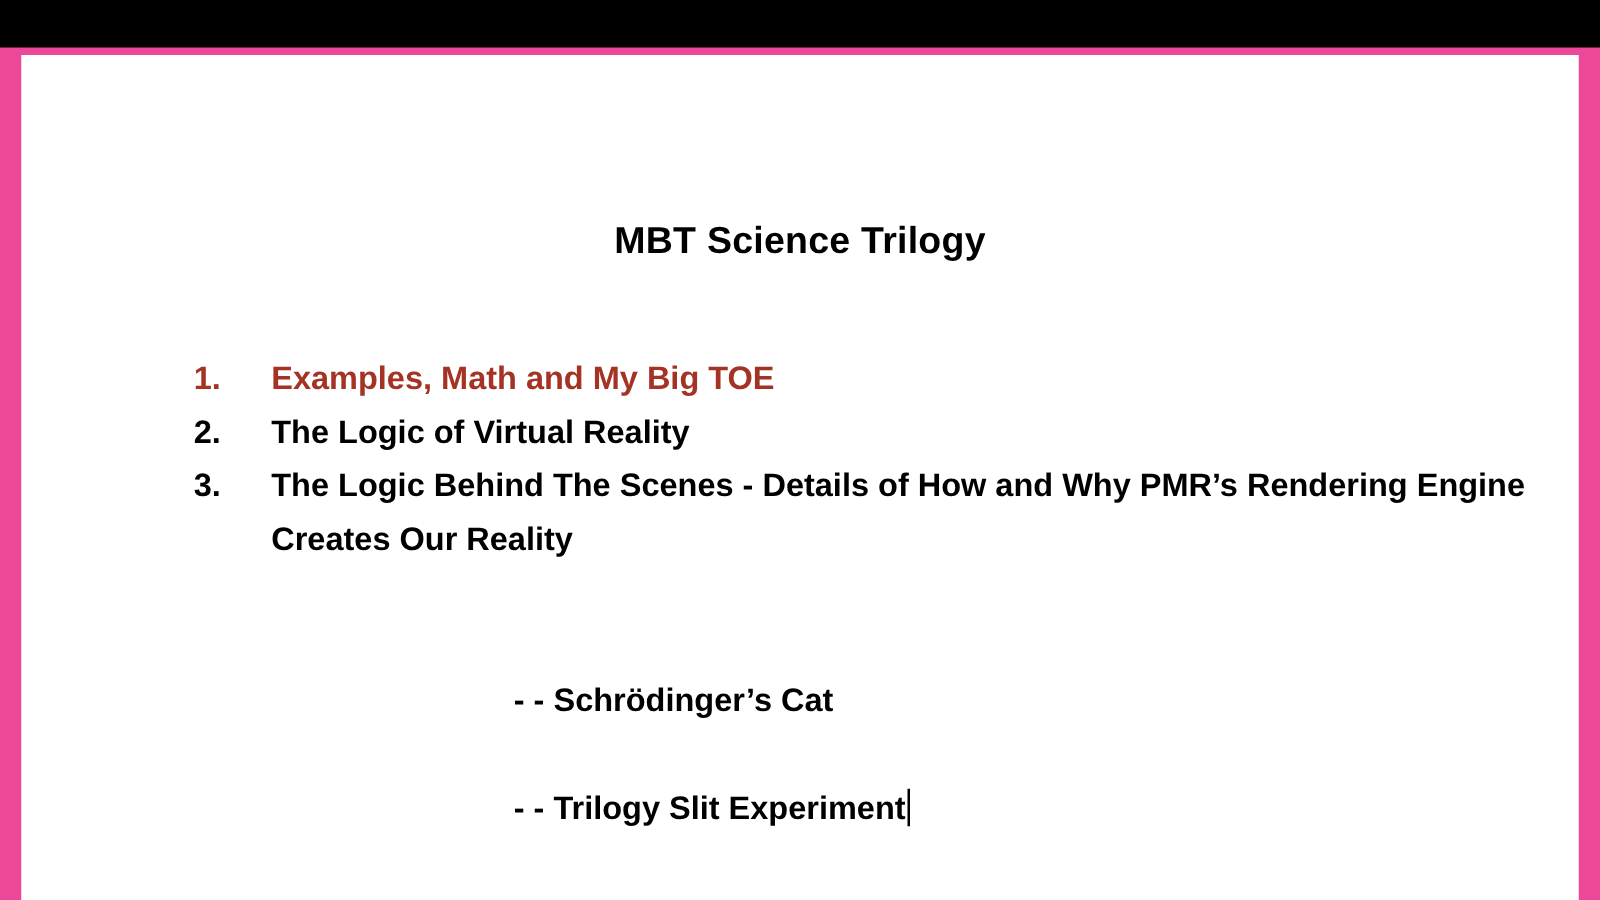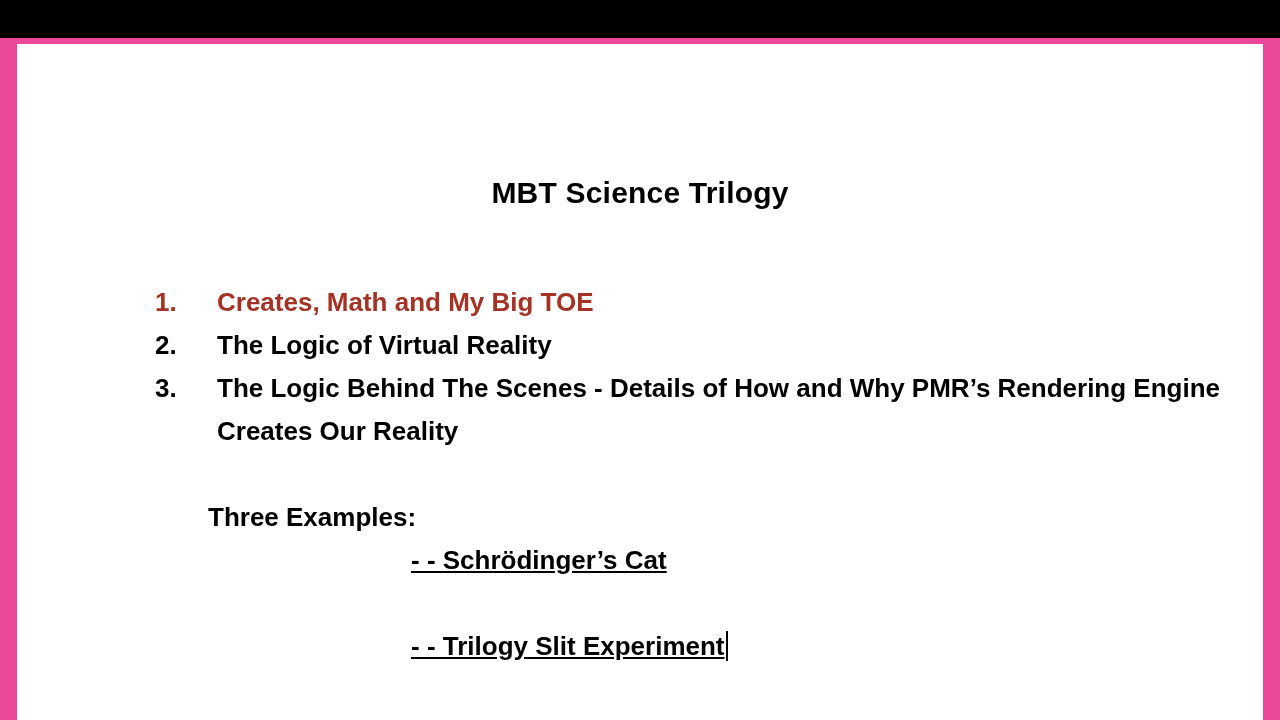--- a/index.html
+++ b/index.html
@@ -74,21 +74,20 @@
     font-weight: bold;
     color: #000000;
   }
   .example-item {
     position: absolute;
     left: 394px;
     font-size: 26px;
     font-weight: bold;
     color: #000000;
     white-space: nowrap;
-    text-decoration: underline;
   }
   .example-item.e1 { top: 501px; }
   .example-item.e2 { top: 544px; }
   .example-item.e3 { top: 587px; }
   .text-caret {
     display: inline-block;
     width: 2px;
     height: 30px;
     background: #000000;
     vertical-align: -6px;
@@ -100,34 +99,33 @@
 
 <div class="slide-frame">
   <div class="slide-canvas">
 
     <div class="slide-title">MBT Science Trilogy</div>
 
     <div class="list-block">
 
       <div class="list-row highlight">
         <span class="list-num">1.</span>
-        <span class="list-text">Creates, Math and My Big TOE</span>
+        <span class="list-text">Examples, Math and My Big TOE</span>
       </div>
 
       <div class="list-row">
         <span class="list-num">2.</span>
         <span class="list-text">The Logic of Virtual Reality</span>
       </div>
 
       <div class="list-row">
         <span class="list-num">3.</span>
         <span class="list-text">The Logic Behind The Scenes - Details of How and Why PMR’s Rendering Engine Creates Our Reality</span>
       </div>
 
     </div>
 
-    <div class="examples-heading">Three Examples:</div>
 
     <div class="example-item e1">- - Schrödinger’s Cat</div>
     <div class="example-item e3"><span>- - Trilogy Slit Experiment</span><span class="text-caret"></span></div>
 
   </div>
 </div>
 
 </body></html>

